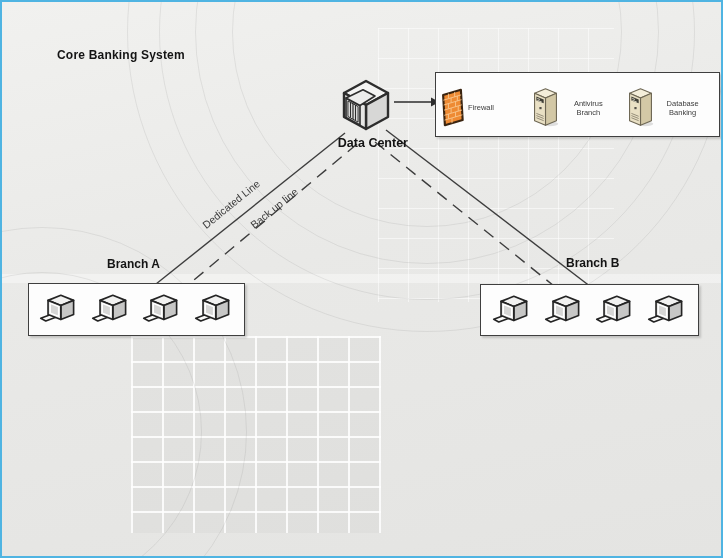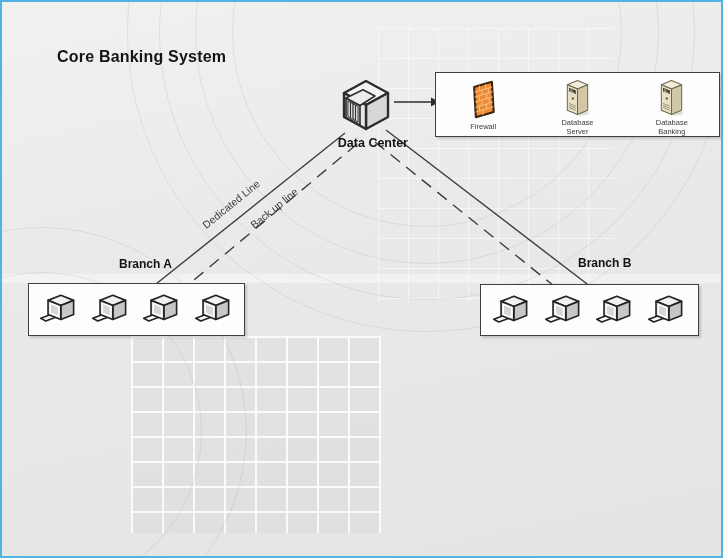--- a/index.html
+++ b/index.html
@@ -37,28 +37,28 @@
   .arc1 { left:230px; top:-165px; width:390px; height:390px; }
   .arc2 { left:193px; top:-202px; width:464px; height:464px; }
   .arc3 { left:157px; top:-238px; width:536px; height:536px; }
   .arc4 { left:125px; top:-270px; width:600px; height:600px; }
   .arc5 { left:-120px; top:270px; width:320px; height:320px; }
   .arc6 { left:-165px; top:225px; width:410px; height:410px; }
 
   
   .title {
     position:absolute; left:55px; top:46px;
-    font-size:16px; font-weight:bold; color:#141414; letter-spacing:.2px;
+    font-size:12px; font-weight:bold; color:#141414; letter-spacing:.2px;
   }
   .dc-label {
     position:absolute; left:322px; top:134px; width:84px; text-align:right;
     font-size:12.5px; font-weight:bold; color:#141414;
   }
   .branch-label {
-    position:absolute; font-size:12px; font-weight:bold; color:#141414;margin-left:12px;
+    position:absolute; font-size:12px; font-weight:bold; color:#141414;
   }
   .branch-a-label { left:105px; top:255px; }
   .branch-b-label { left:564px; top:254px;text-align:right; }
   .line-label {
     position:absolute; font-size:10.5px; color:#3a3a3a; text-align:center;
     transform:rotate(-39deg); white-space:nowrap;
   }
   .dedicated-label { left:183px; top:196px; width:92px; }
   .backup-label   { left:230px; top:200px; width:84px; }
 
@@ -69,21 +69,21 @@
   .node-box {
     position:absolute; background:#fdfdfd; border:1px solid #3f3f3f;
     box-shadow:1.5px 2px 2px rgba(0,0,0,.16);
     display:flex; align-items:center; justify-content:space-evenly;
   }
   .servers-box { left:433px; top:70px; width:285px; height:65px; align-items:flex-start; }
   .branch-a-box { left:26px;  top:281px; width:217px; height:53px; }
   .branch-b-box { left:478px; top:282px; width:219px; height:52px; }
 
   .server-cell {
-    flex:1 1 0; display:flex; flex-direction:column; align-items:center;
+    flex:1 1 0; display:flex; flex-direction:row; align-items:center;
     padding-top:5px; height:100%;
   }
   .server-label {
     font-size:7.5px; color:#3c3c3c; text-align:center; line-height:1.2;
     margin-top:1px; max-width:54px;
   }
   .dc-icon-wrap { position:absolute; left:333px; top:72px; width:62px; height:64px; }
   .ws { width:42px; height:33px; }
   .defs { position:absolute; width:0; height:0; overflow:hidden; }
 </style>
@@ -186,21 +186,21 @@
     <div class="server-cell">
       <svg width="32" height="43">
           <use href="#sym-fw"></use>
         </svg>
       <div class="server-label">Firewall</div>
     </div>
     <div class="server-cell">
       <svg width="31" height="42">
           <use href="#sym-srv"></use>
         </svg>
-      <div class="server-label">Database Server</div>
+      <div class="server-label">Antivirus Branch</div>
     </div>
     <div class="server-cell">
       <svg width="31" height="42">
           <use href="#sym-srv"></use>
         </svg>
       <div class="server-label">Database Banking</div>
     </div>
   </div>
 
   <div class="branch-label branch-a-label">Branch A</div>

